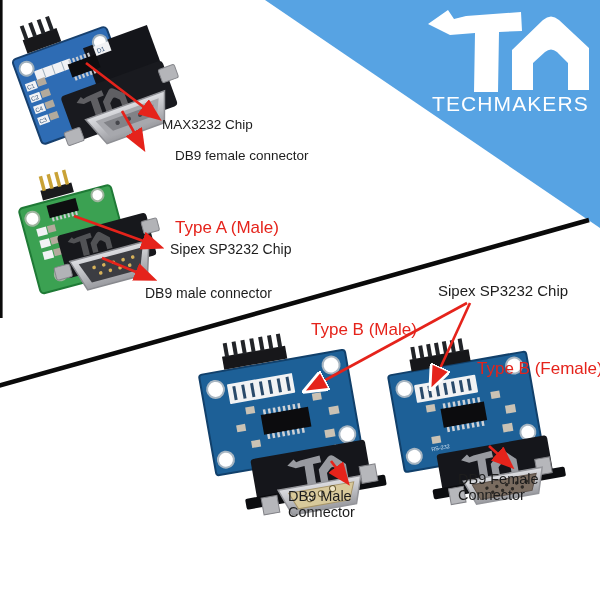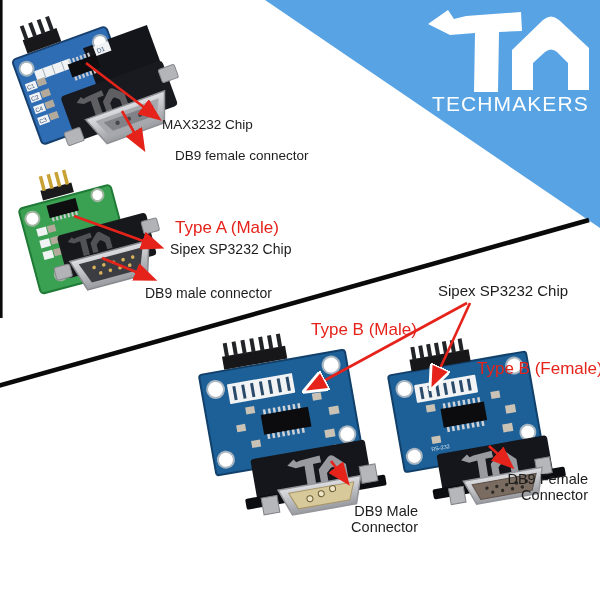--- a/index.html
+++ b/index.html
@@ -9,21 +9,21 @@
   #canvas{
     position:relative;width:600px;height:600px;background:#ffffff;
     overflow:hidden;font-family:"Liberation Sans",sans-serif;
   }
   #gfx{position:absolute;left:0;top:0;width:600px;height:600px;}
   .lbl{position:absolute;color:var(--ink);white-space:nowrap;line-height:1.05;}
   .title{position:absolute;color:var(--red);font-size:17px;white-space:nowrap;}
   .s13{font-size:13.5px;}
   .s14{font-size:14px;}
   .s15{font-size:15px;}
-  .two-line{text-align:right;white-space:normal;line-height:15.5px;font-size:14.5px;}
+  .two-line{text-align:left;white-space:normal;line-height:15.5px;font-size:14.5px;}
   #brand-name{
     position:absolute;left:432px;top:92px;width:168px;color:#ffffff;
     font-size:21px;font-weight:normal;letter-spacing:1.1px;
   }
   .arrow{stroke:var(--red);stroke-width:2.6;fill:none;}
   #ah path{fill:var(--red);}
   #ahw path{fill:var(--red);stroke:#ffffff;stroke-width:1.1;}
 </style>
 </head>
 <body>
@@ -326,21 +326,21 @@
 <div class="lbl s13" style="left:143px;top:149px;margin-left:32px;">DB9 female connector</div>
 
 <div class="title" style="left:175px;top:218px;">Type A (Male)</div>
 <div class="lbl s14" style="left:170px;top:242px;">Sipex SP3232 Chip</div>
 <div class="lbl s14" style="left:133px;top:286px;margin-left:12px;">DB9 male connector</div>
 
 <div class="lbl s15" style="left:438px;top:283px;">Sipex SP3232 Chip</div>
 <div class="title" style="left:279px;top:320px;margin-left:32px;">Type B (Male)</div>
 <div class="title" style="left:477px;top:359px;">Type B (Female)</div>
 
-<div class="lbl two-line" style="left:288px;top:504px;width:130px;">
+<div class="lbl two-line" style="left:288px;top:489px;width:130px;">
   <span>DB9 Male</span><br>
   <span>Connector</span>
 </div>
 <div class="lbl two-line" style="left:458px;top:472px;width:130px;">
   <span>DB9 Female</span><br>
   <span>Connector</span>
 </div>
 
 </div>
 

